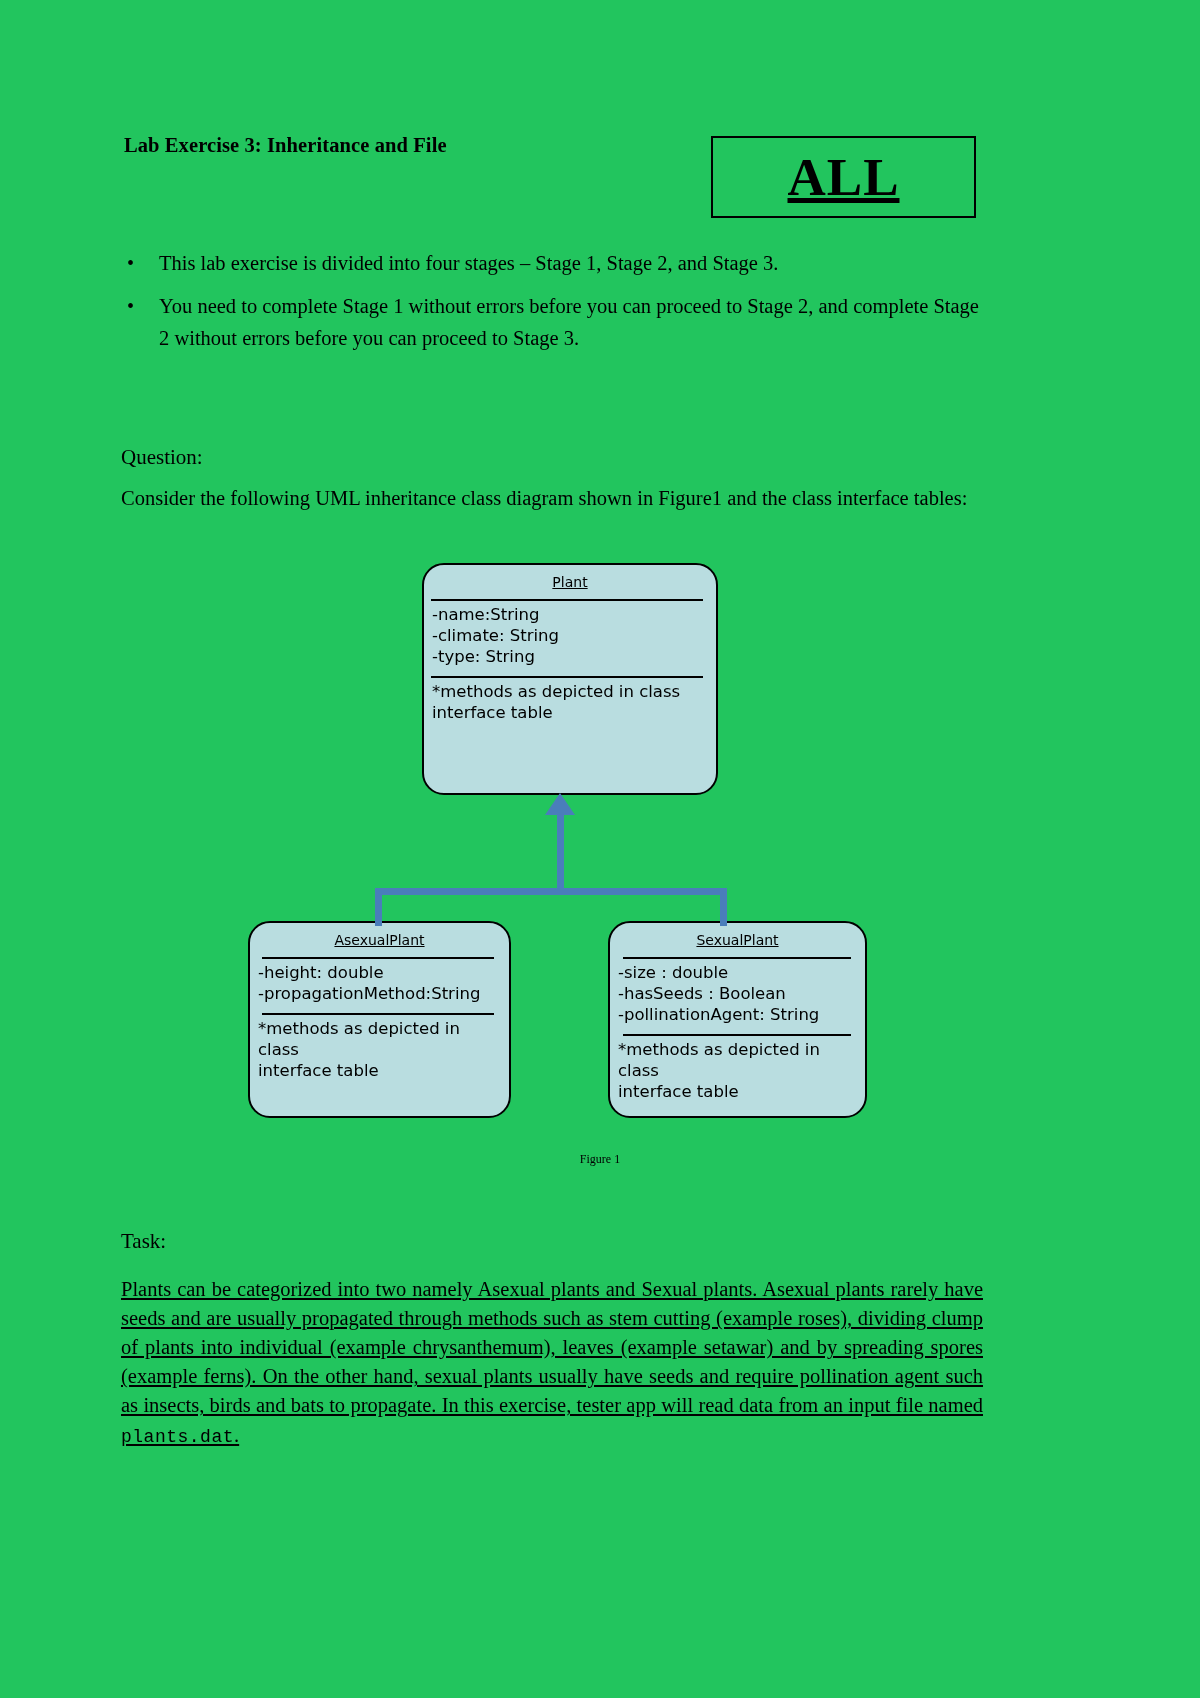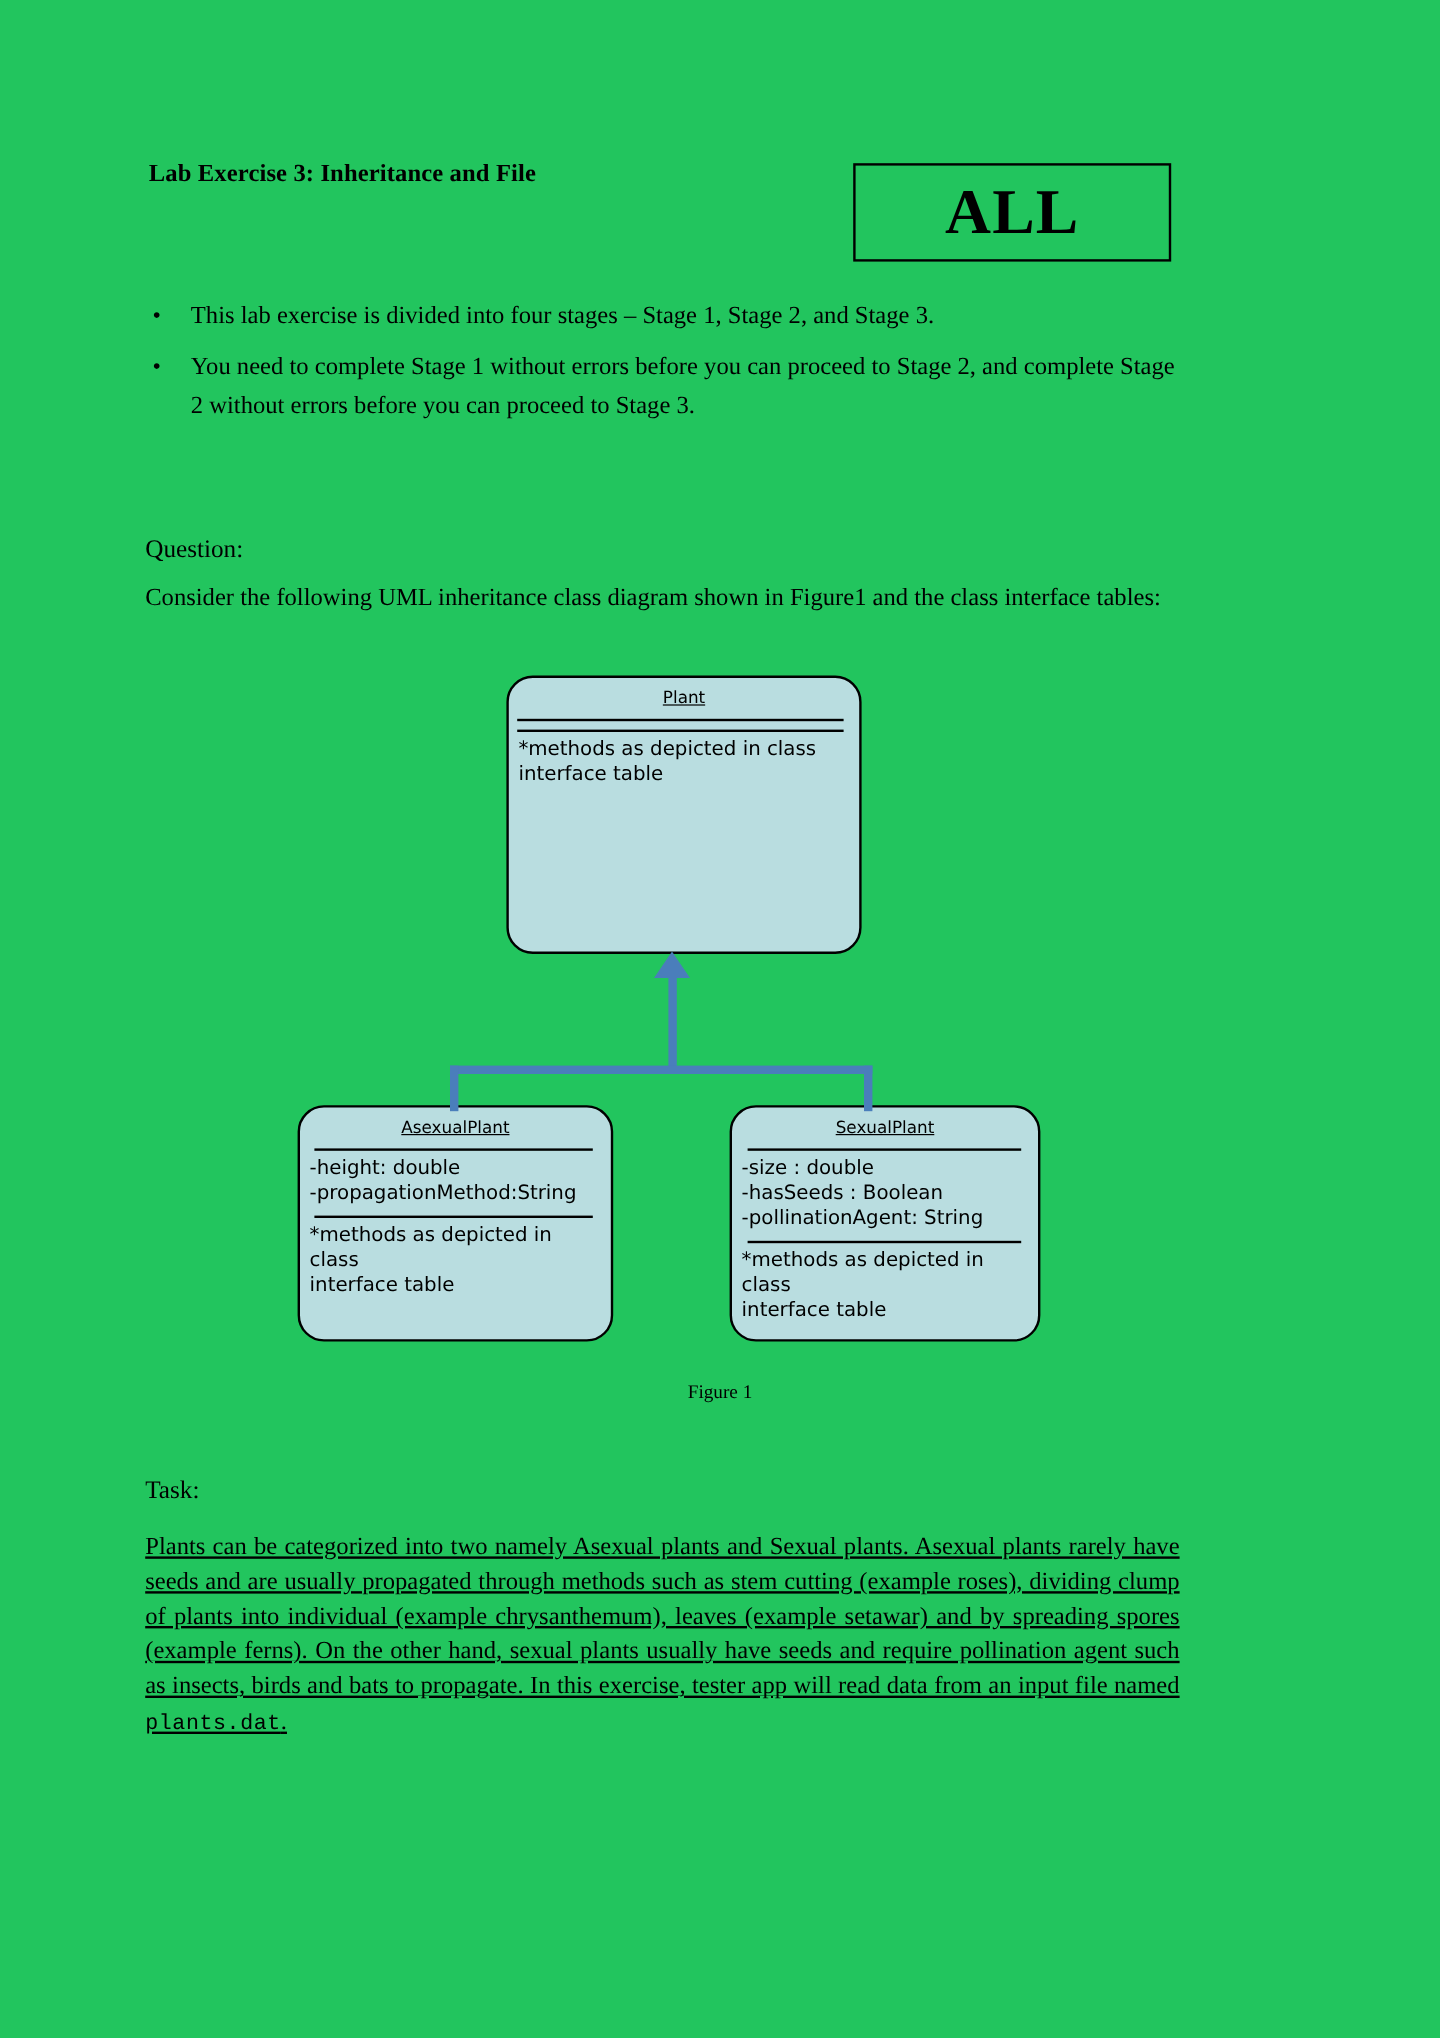--- a/index.html
+++ b/index.html
@@ -39,20 +39,21 @@
     position: absolute;
     left: 711px;
     top: 136px;
     width: 265px;
     height: 82px;
     border: 2.5px solid #000000;
     box-sizing: border-box;
     display: flex;
     align-items: center;
     justify-content: center;
+    text-decoration: underline;
   }
   .all-box-text {
     font-size: 53px;
     font-weight: bold;
     font-family: "Liberation Serif", serif;
     letter-spacing: 1px;
     line-height: 1;
   }
 
   
@@ -189,21 +190,21 @@
     border-right: 15px solid transparent;
     border-bottom: 22px solid #4a7ebb;
   }
 
   .fig-caption {
     position: absolute;
     left: 0;
     top: 1152px;
     width: 1200px;
     text-align: center;
-    font-size: 16px;
+    font-size: 12px;
   }
 </style>
 </head>
 <body>
 
 <div class="page">
 
   <div class="doc-title">Lab Exercise 3: Inheritance and File</div>
 
   <div class="all-box">
@@ -222,20 +223,25 @@
   </div>
 
   <div class="section-heading" id="question-heading">Question:</div>
   <div class="body-para" id="question-para">Consider the following UML inheritance class diagram shown in Figure1 and the class interface tables:</div>
 
   <div class="uml">
 
     <div class="uml-box" id="plant-box">
       <div class="uml-title">Plant</div>
       <div class="uml-rule"></div>
+      <div class="uml-attrs">
+        <div>-name:String</div>
+        <div>-climate: String</div>
+        <div>-type: String</div>
+      </div>
       <div class="uml-rule"></div>
       <div class="uml-methods">
         <div>*methods as depicted in class</div>
         <div>interface table</div>
       </div>
     </div>
 
     <div class="uml-box" id="asexual-box">
       <div class="uml-title">AsexualPlant</div>
       <div class="uml-rule"></div>

